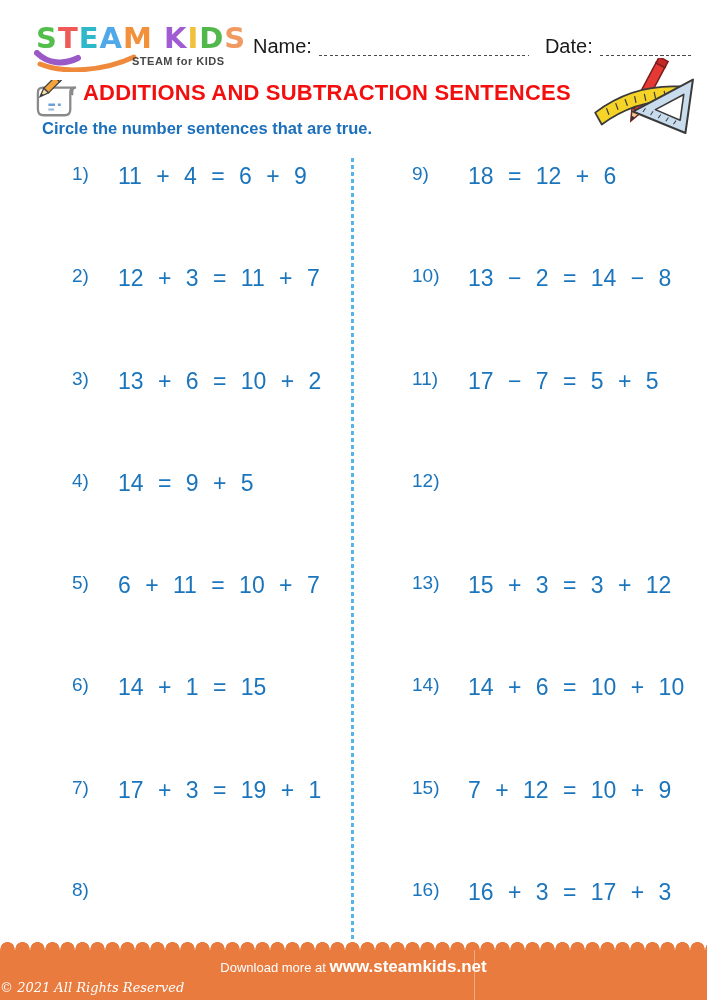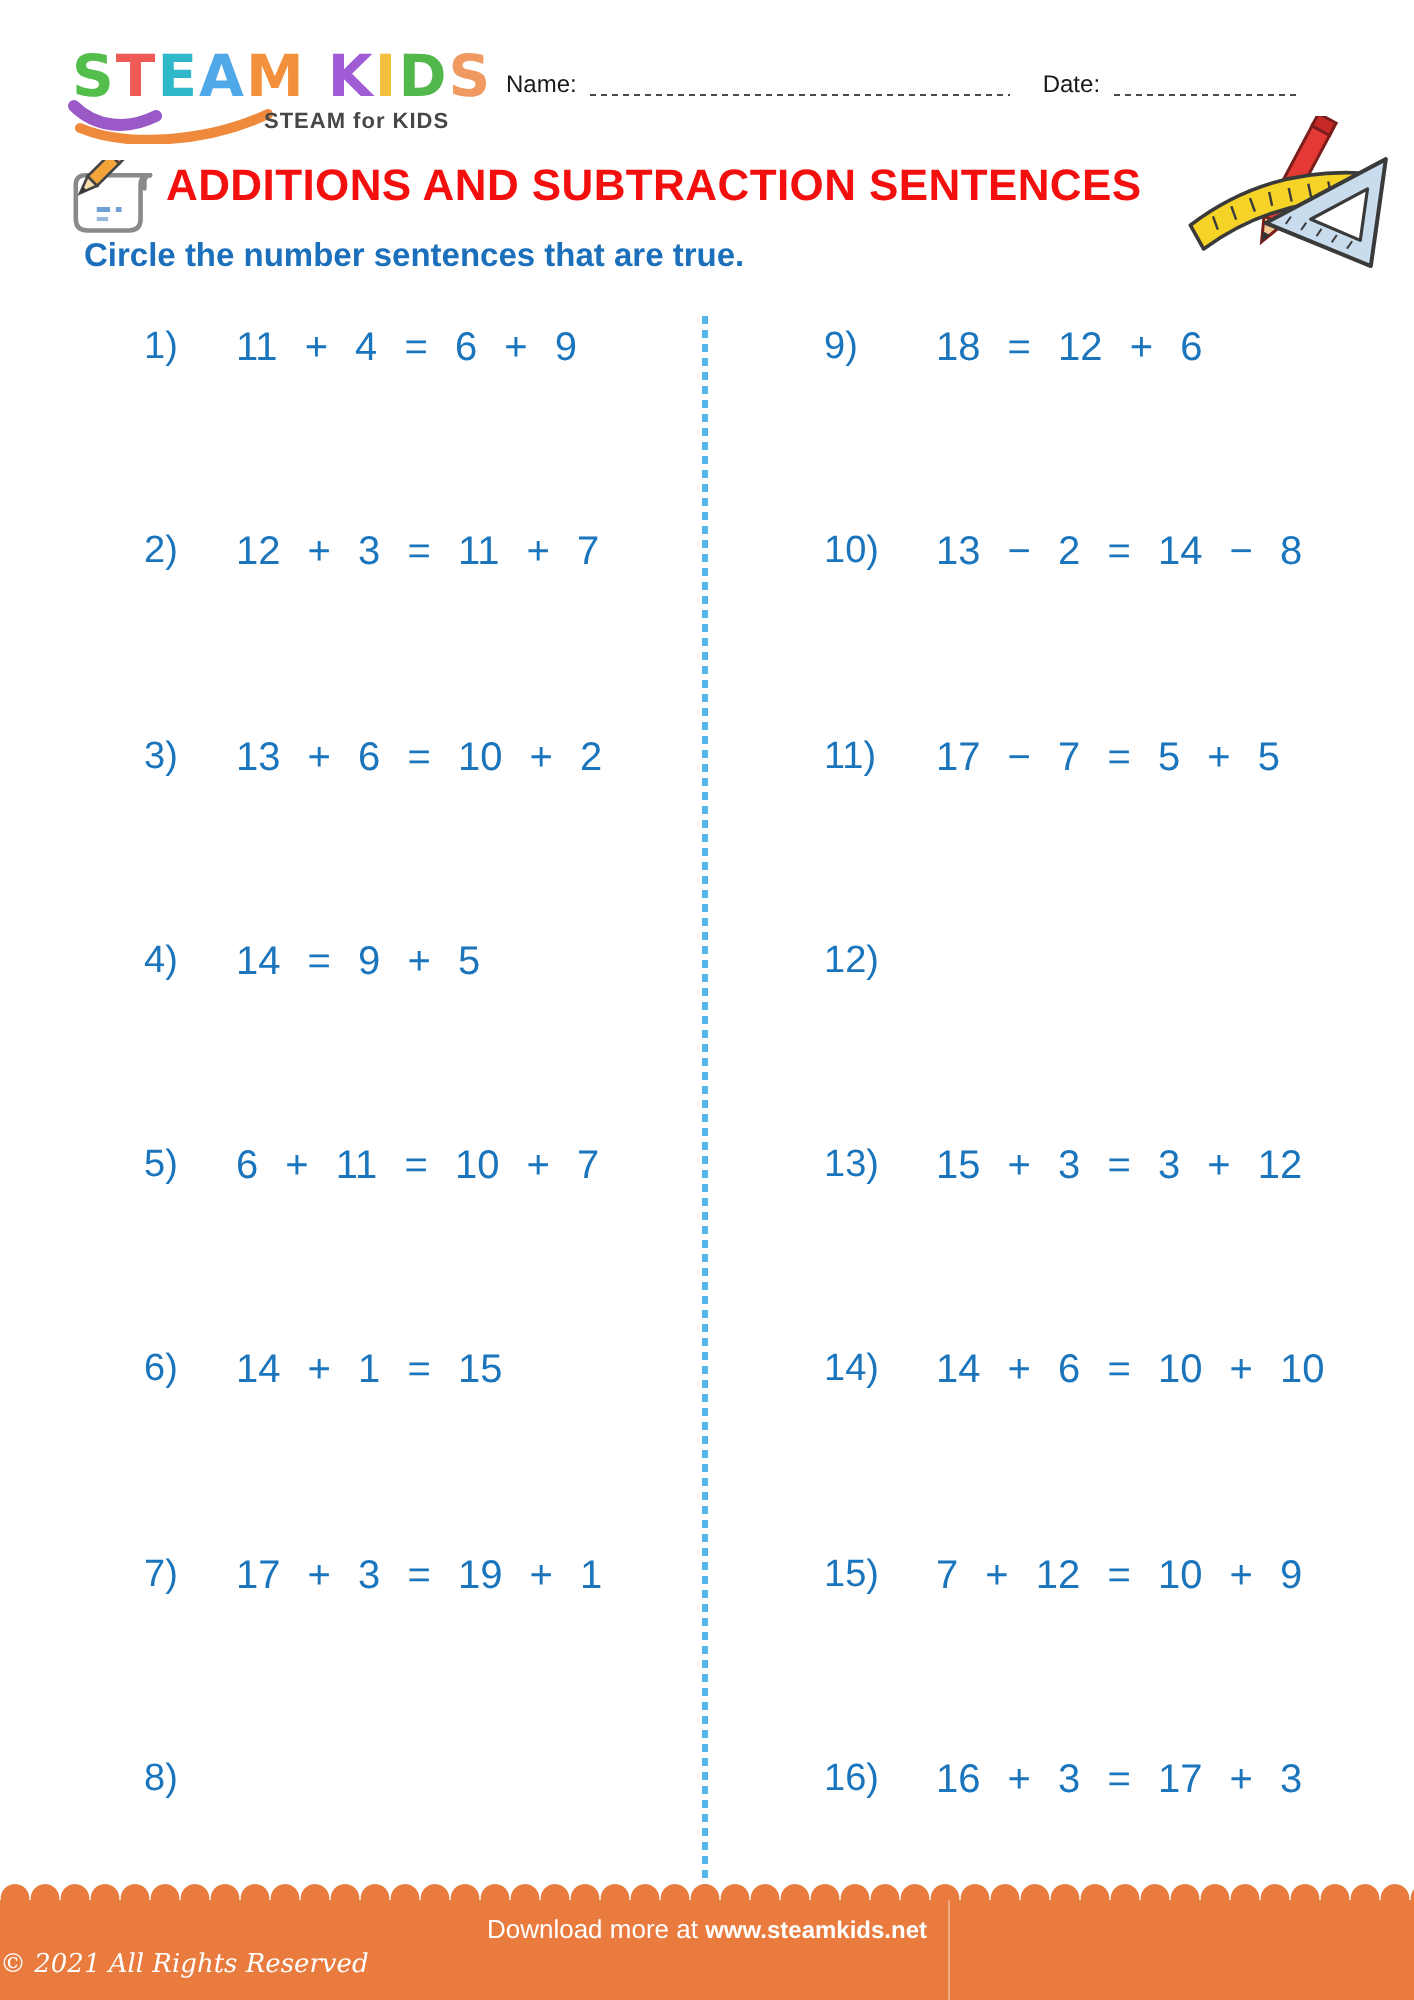--- a/index.html
+++ b/index.html
@@ -12,21 +12,21 @@
   }
 
   
   .logo { position:absolute; left:36px; top:24px; width:220px; }
   .logo-word { font-family:"DejaVu Sans", sans-serif; font-weight:bold; font-size:29px; letter-spacing:1px; line-height:1; white-space:pre; }
   .logo-swoosh { position:absolute; left:-2px; top:26px; }
   .logo-tagline { position:absolute; left:96px; top:31px; font-size:11px; font-weight:bold; color:#474747; letter-spacing:0.5px; }
 
   
   .field-row { position:absolute; left:253px; top:36px; width:450px; display:flex; align-items:flex-end; }
-  .field-label { font-size:12px; color:#1a1a1a; padding-right:7px; line-height:1; }
+  .field-label { font-size:20px; color:#1a1a1a; padding-right:7px; line-height:1; }
   .dash-line { height:12px; border-bottom:0; background-image:repeating-linear-gradient(to right,#4a4a4a 0 3px,transparent 3px 5.5px); background-size:100% 1.5px; background-repeat:no-repeat; background-position:0 100%; }
   .dash-name { width:210px; margin-right:16px; }
   .dash-date { width:92px; }
 
   
   .title-row { position:absolute; left:33px; top:80px; display:flex; }
   .note-icon { width:46px; height:40px; margin-right:4px; flex:none; }
   .page-title { font-size:22px; font-weight:bold; color:#F40F0F; letter-spacing:0.2px; white-space:nowrap; }
   .geom-icons { position:absolute; right:4px; top:58px; width:118px; height:82px; }
 
@@ -36,30 +36,30 @@
   .divider { position:absolute; left:351px; top:158px; width:3px; height:787px;
     background-image:repeating-linear-gradient(to bottom,#56B5EA 0 4px,transparent 4px 7px); }
 
   .col { position:absolute; top:163px; }
   .col-left  { left:72px;  width:272px; }
   .col-right { left:412px; width:292px; }
   .prob-row { height:102.3px; display:flex; align-items:flex-start; }
   .prob-num { font-size:19px; color:#1B75BC; flex:none; }
   .col-left  .prob-num { width:46px; }
   .col-right .prob-num { width:56px; }
-  .prob-eq { font-size:20px; color:#1B75BC; word-spacing:8px; white-space:nowrap; }
+  .prob-eq { font-size:23px; color:#1B75BC; word-spacing:8px; white-space:nowrap; }
 
   
   .footer { position:absolute; left:0; right:0; bottom:0; height:50px; background:#E87B3D; }
   .scallops { position:absolute; left:0; right:0; bottom:50px; height:10px;
     background-image:radial-gradient(circle at 7.5px 9.2px, #E87B3D 6.9px, rgba(232,123,61,0) 7.4px);
     background-size:15px 10px; background-repeat:repeat-x; }
   .footer-divider { position:absolute; left:474px; top:0; bottom:0; width:1px; background:rgba(255,255,255,0.35); }
   .footer-line1 { text-align:center; margin-top:7px; color:#ffffff; font-size:13px; }
-  .footer-line1 .site { font-size:12px; font-weight:bold; }
+  .footer-line1 .site { font-size:17px; font-weight:bold; }
   .footer-line2 { text-align:left; margin-top:3px; color:#ffffff; font-size:13px; font-style:italic; font-family:"DejaVu Serif", serif; }
 </style>
 </head>
 <body>
 
 <div class="logo">
   <div class="logo-word" id="logo-letters"><span style="color: rgb(83, 190, 75);">S</span><span style="color: rgb(240, 90, 86);">T</span><span style="color: rgb(46, 184, 201);">E</span><span style="color: rgb(79, 168, 232);">A</span><span style="color: rgb(242, 144, 59);">M</span><span style="color: rgb(0, 0, 0);"> </span><span style="color: rgb(160, 92, 213);">K</span><span style="color: rgb(242, 193, 59);">I</span><span style="color: rgb(83, 184, 76);">D</span><span style="color: rgb(240, 154, 98);">S</span></div>
   <svg class="logo-swoosh" width="104" height="22" viewBox="0 0 104 22">
     <path d="M3 3 C14 14, 30 15, 44 8" stroke="#9B59C8" stroke-width="6" fill="none" stroke-linecap="round"></path>
     <path d="M6 14 C30 24, 70 21, 100 7" stroke="#EF8A3C" stroke-width="5" fill="none" stroke-linecap="round"></path>

